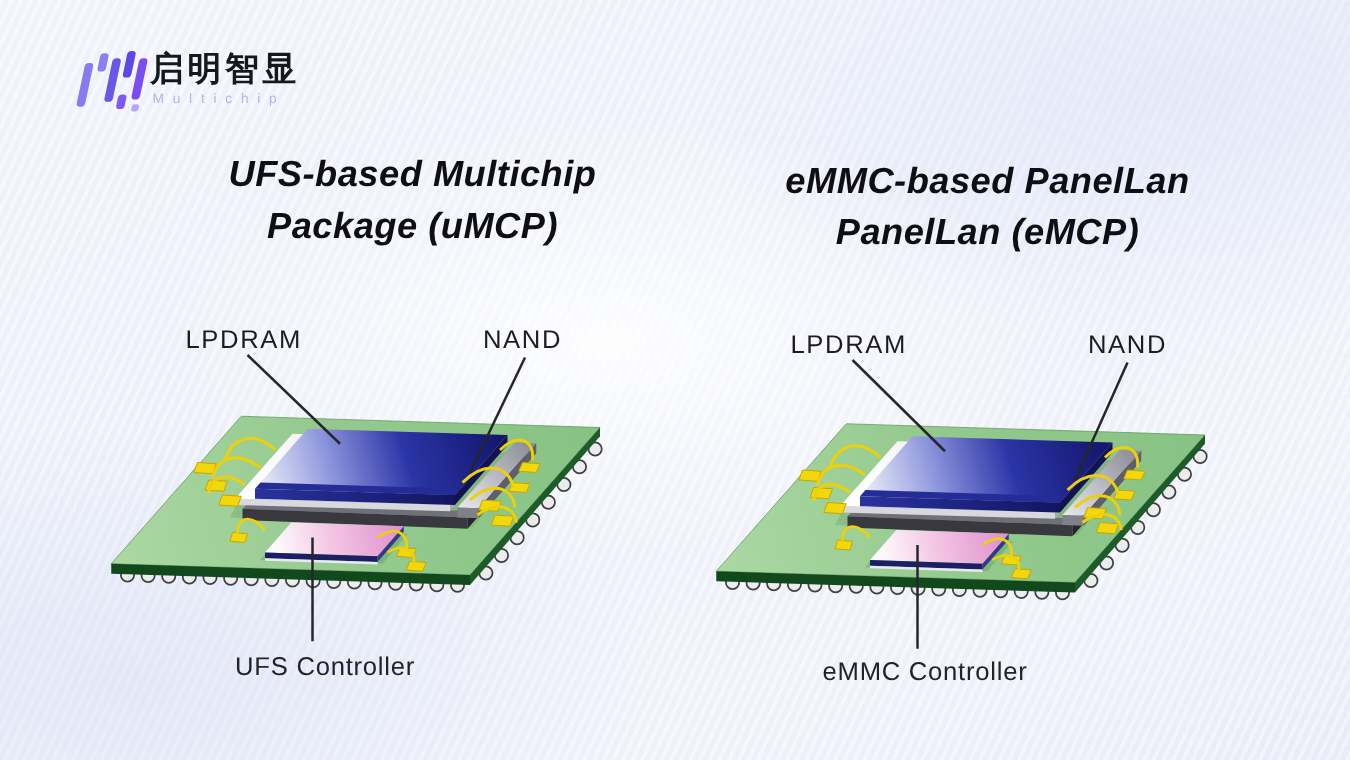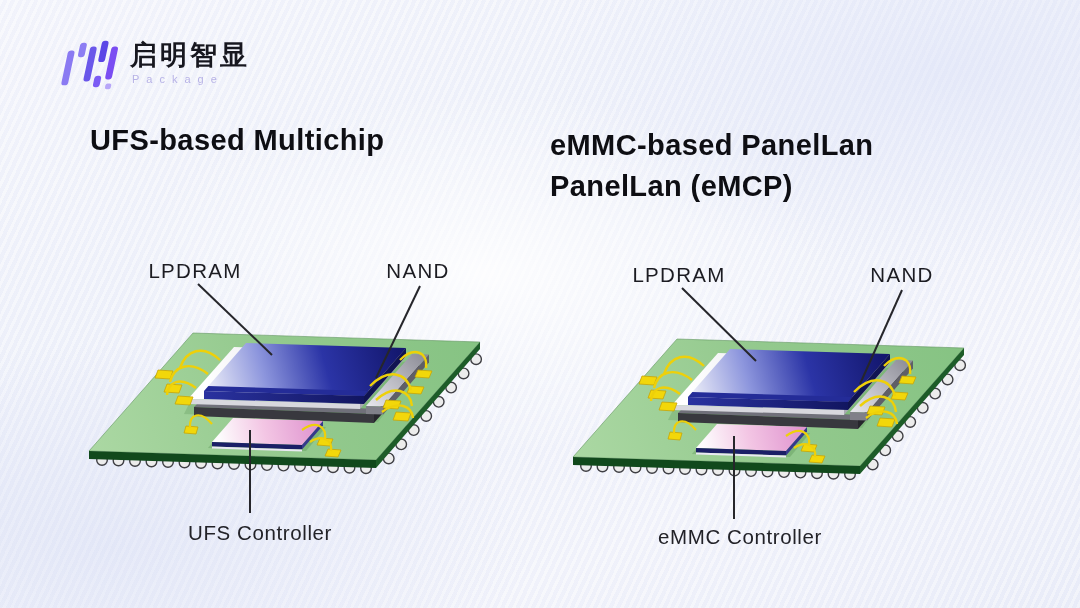--- a/index.html
+++ b/index.html
@@ -9,26 +9,26 @@
     background:
       radial-gradient(ellipse 620px 300px at 88% 12%, rgba(222,227,248,.55), transparent 65%),
       radial-gradient(ellipse 700px 340px at 10% 90%, rgba(214,220,244,.45), transparent 60%),
       radial-gradient(ellipse 520px 260px at 45% 45%, rgba(255,255,255,.85), transparent 70%),
       repeating-linear-gradient(115deg, rgba(255,255,255,.35) 0 3px, rgba(226,230,248,.18) 3px 7px),
       linear-gradient(155deg,#f5f6fc 0%,#edf0f9 45%,#f3f4fb 75%,#eaedf8 100%);
   }
   
   .logo{position:absolute;left:58px;top:34px;display:flex;align-items:flex-start;}
   .logo-mark{width:62px;height:60px;}
-  .logo-text{margin-left:10px;padding-top:6px;}
+  .logo-text{padding-top:6px;}
   .logo-cn{font-size:27px;font-weight:bold;color:#17171f;letter-spacing:3px;line-height:30px;}
   .logo-en{font-size:11px;color:#b7b2e6;letter-spacing:7px;margin-top:3px;padding-left:2px;}
   
-  .panel-title{position:absolute;width:480px;text-align:left;font-weight:bold;
-    font-size:29px;line-height:41px;color:#0e0e13;letter-spacing:.4px;}
+  .panel-title{position:absolute;width:480px;text-align:center;font-weight:bold;
+    font-size:29px;line-height:41px;color:#0e0e13;letter-spacing:.4px;font-style:italic;}
   .panel-title span{display:block;}
   #title-left{left:90px;top:120px;}
   #title-right{left:550px;top:125px;}
   
   .panel-svg{position:absolute;}
   #svg-left{left:70px;top:250px;}
   #svg-right{left:552px;top:254px;}
   .lbl{font-family:"Liberation Sans",sans-serif;font-size:20.5px;fill:#1c1c22;letter-spacing:1.3px;}
   .lbl-ctrl{font-family:"Liberation Sans",sans-serif;font-size:20.5px;fill:#222228;letter-spacing:.6px;}
   .leader{stroke:#26262b;stroke-width:2;fill:none;}
@@ -45,26 +45,27 @@
         <rect x="13" y="8" width="7" height="15" rx="3" fill="#8d7ef3"></rect>
         <rect x="24" y="12" width="7" height="36" rx="3" fill="#6a57ea"></rect>
         <rect x="35" y="6" width="7" height="22" rx="3" fill="#5b46e6"></rect>
         <rect x="35" y="42" width="7" height="12" rx="3" fill="#7c5cf4"></rect>
         <rect x="46" y="12" width="7" height="34" rx="3" fill="#7a4df2"></rect>
         <rect x="48" y="50" width="6" height="6" rx="2" fill="#b7a6f8"></rect>
       </g>
     </svg>
     <div class="logo-text">
       <div class="logo-cn">启明智显</div>
-      <div class="logo-en">Package</div>
+      <div class="logo-en">Multichip</div>
     </div>
   </div>
 
   <div class="panel-title" id="title-left">
     <span>UFS-based Multichip</span>
+    <span>Package (uMCP)</span>
   </div>
   <div class="panel-title" id="title-right">
     <span>eMMC-based PanelLan</span>
     <span>PanelLan (eMCP)</span>
   </div>
 
   <svg width="0" height="0" style="position:absolute" aria-hidden="true">
     <defs>
       <linearGradient id="gBoard" x1="19" y1="151" x2="410" y2="42" gradientUnits="userSpaceOnUse">
         <stop offset="0" stop-color="#abd8a3"></stop>

